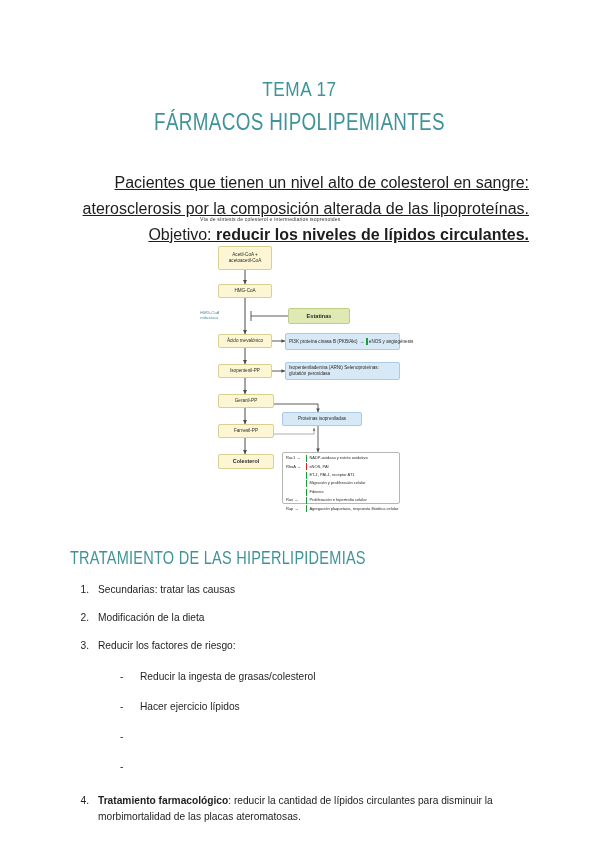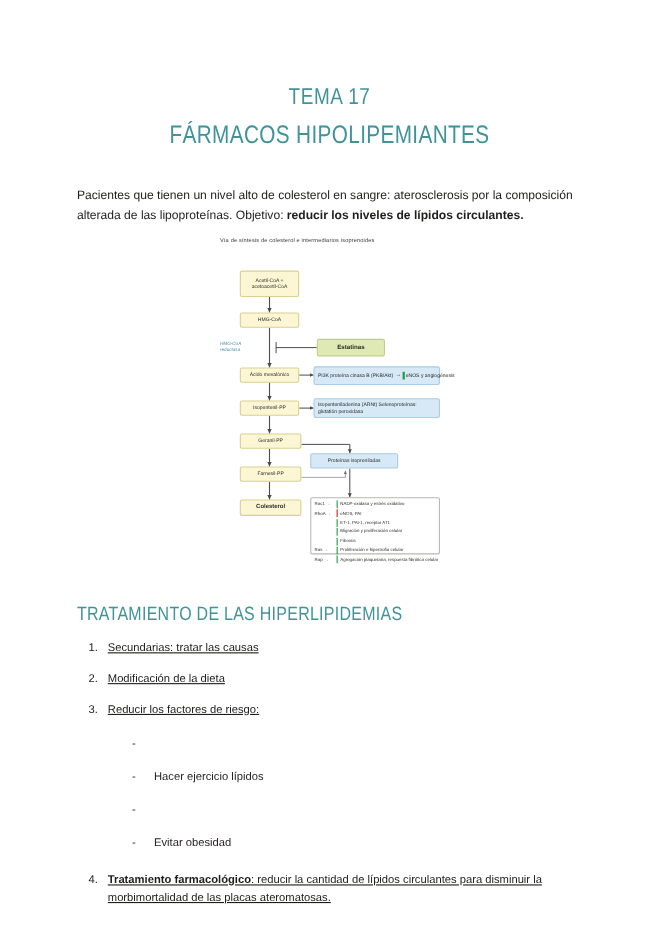--- a/index.html
+++ b/index.html
@@ -51,24 +51,25 @@
     transform: scaleX(0.82);
     transform-origin: center top;
     line-height: 1.28;
   }
 
   .intro {
     position: absolute;
     left: 70px;
     width: 459px;
     top: 170px;
-    font-size: 11px;
+    font-size: 16px;
     line-height: 1.62;
-    text-align: left;
+    text-align: right;
     color: #1d1d1b;
+    text-decoration: underline;
   }
   .intro b { font-weight: bold; }
 
   
   .section-heading {
     position: absolute;
     left: 70px;
     top: 548px;
     color: #3f9399;
     font-size: 17.5px;
@@ -94,21 +95,21 @@
     margin-bottom: 12px;
   }
   .li-num {
     width: 28px;
     flex: 0 0 28px;
     text-align: right;
     padding-right: 9px;
     box-sizing: border-box;
     color: #1d1d1b;
   }
-  .li-text { flex: 1; color: #1d1d1b; text-decoration: underline; }
+  .li-text { flex: 1; color: #1d1d1b; }
   .li-text b { font-weight: bold; }
 
   .sublist { margin-top: 16px; margin-bottom: 6px; }
   .sub-row {
     display: flex;
     align-items: flex-start;
     font-size: 10.2px;
     line-height: 1.55;
     margin-bottom: 14px;
     padding-left: 50px;
@@ -373,31 +374,31 @@
     </div>
 
     <div class="li-row">
       <span class="li-num">3.</span>
       <span class="li-text">Reducir los factores de riesgo:</span>
     </div>
 
     <div class="sublist">
       <div class="sub-row">
         <span class="sub-dash">-</span>
+        <span class="sub-text">Reducir la ingesta de grasas/colesterol</span>
       </div>
       <div class="sub-row">
         <span class="sub-dash">-</span>
         <span class="sub-text">Hacer ejercicio lípidos</span>
       </div>
       <div class="sub-row">
         <span class="sub-dash">-</span>
       </div>
       <div class="sub-row">
         <span class="sub-dash">-</span>
-        <span class="sub-text">Evitar obesidad</span>
       </div>
     </div>
 
     <div class="li-row item4">
       <span class="li-num">4.</span>
       <span class="li-text"><b>Tratamiento farmacológico</b><span>: reducir la cantidad de lípidos circulantes para disminuir la morbimortalidad de las placas ateromatosas.</span></span>
     </div>
 
   </div>
 </div>

